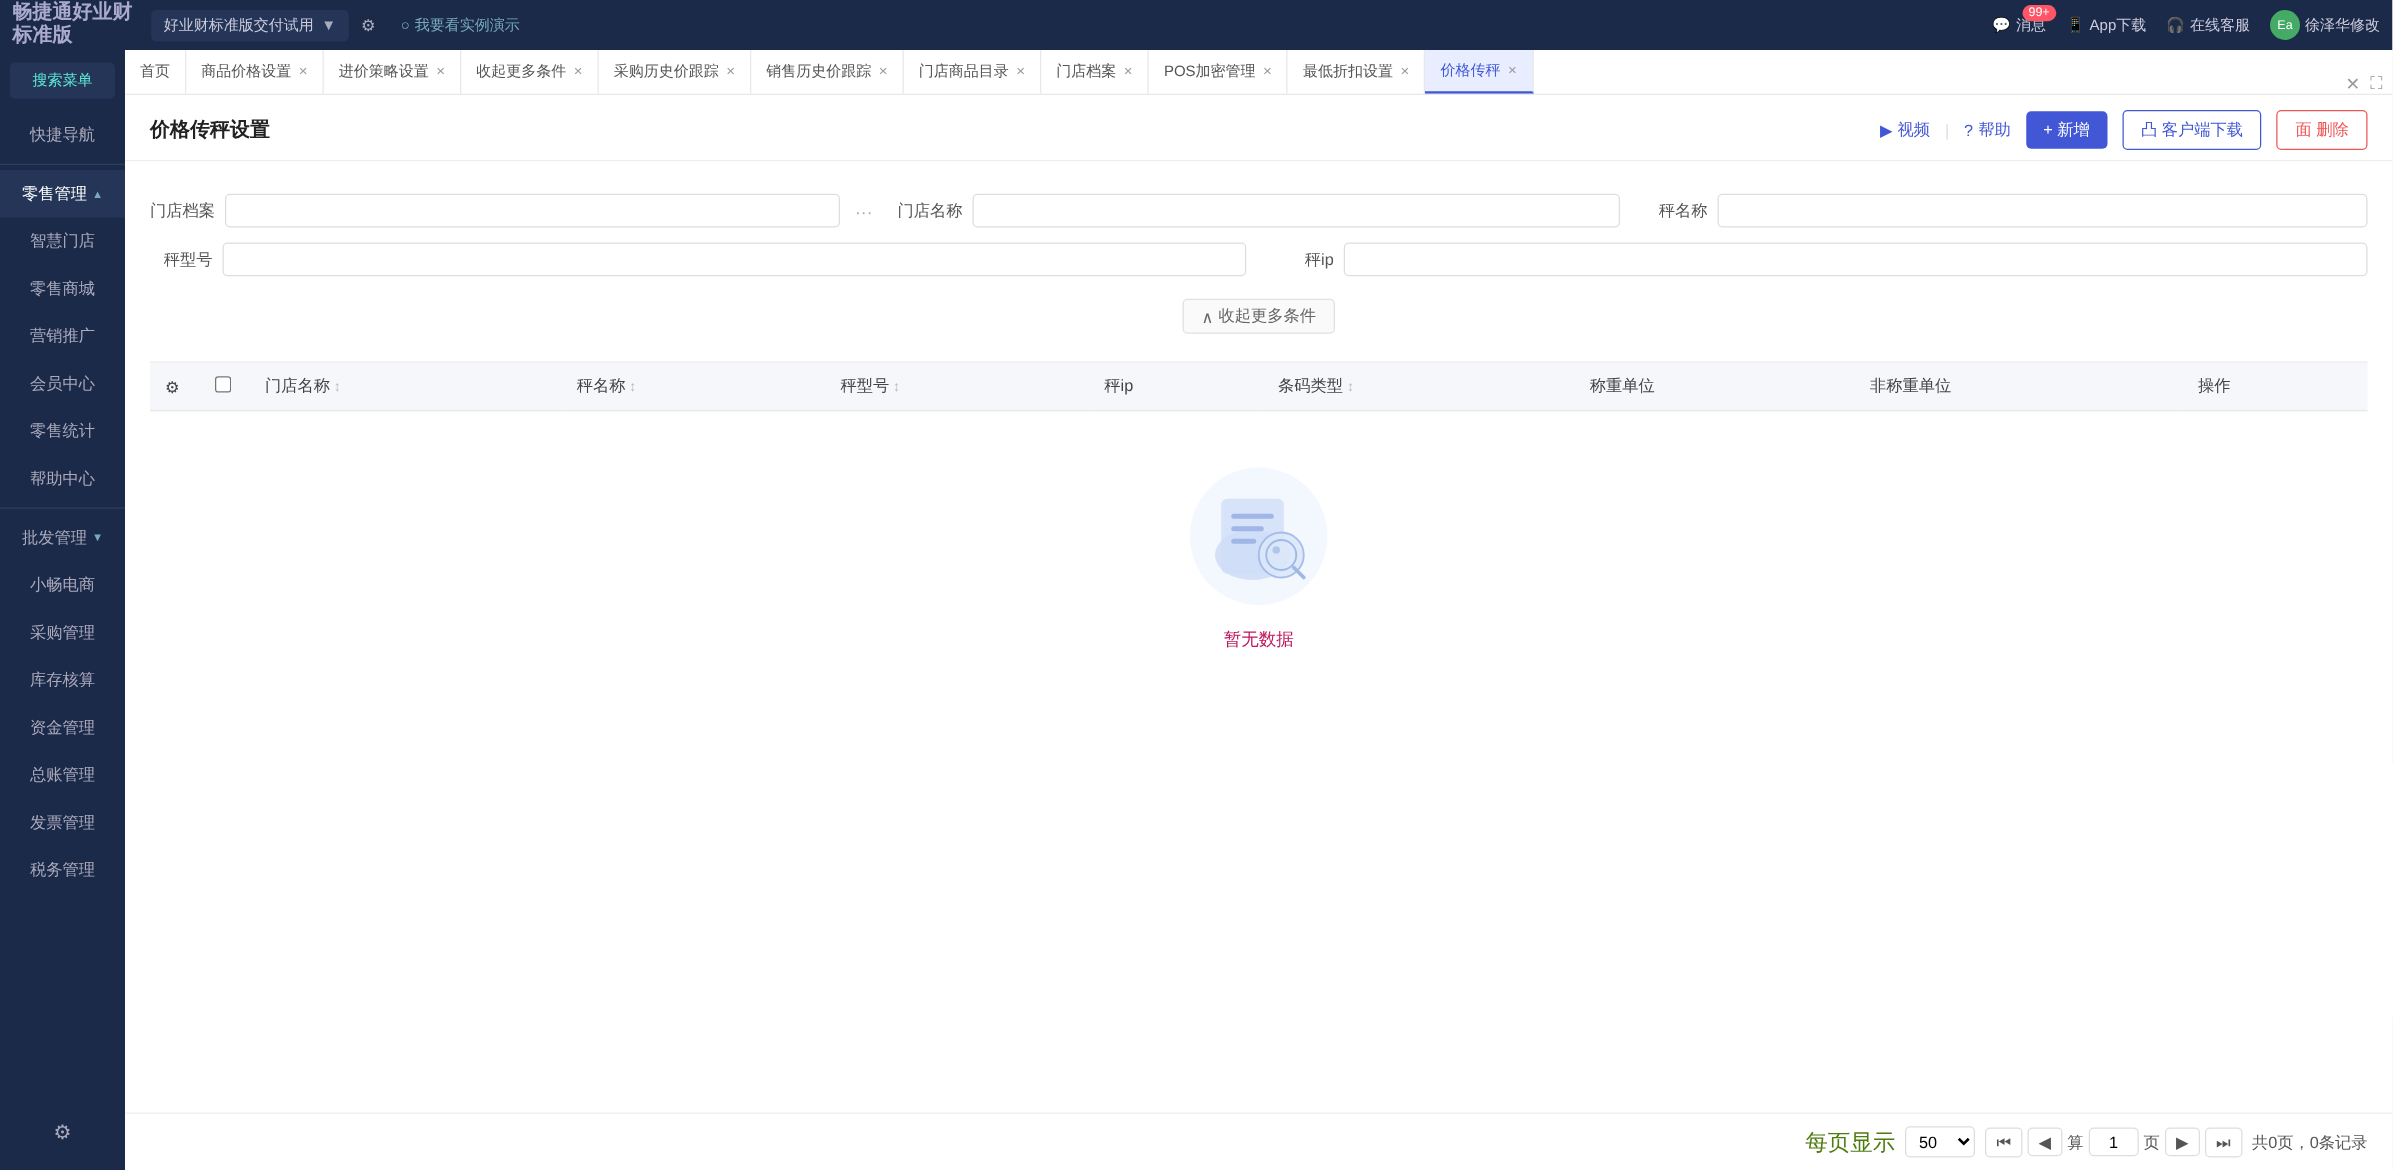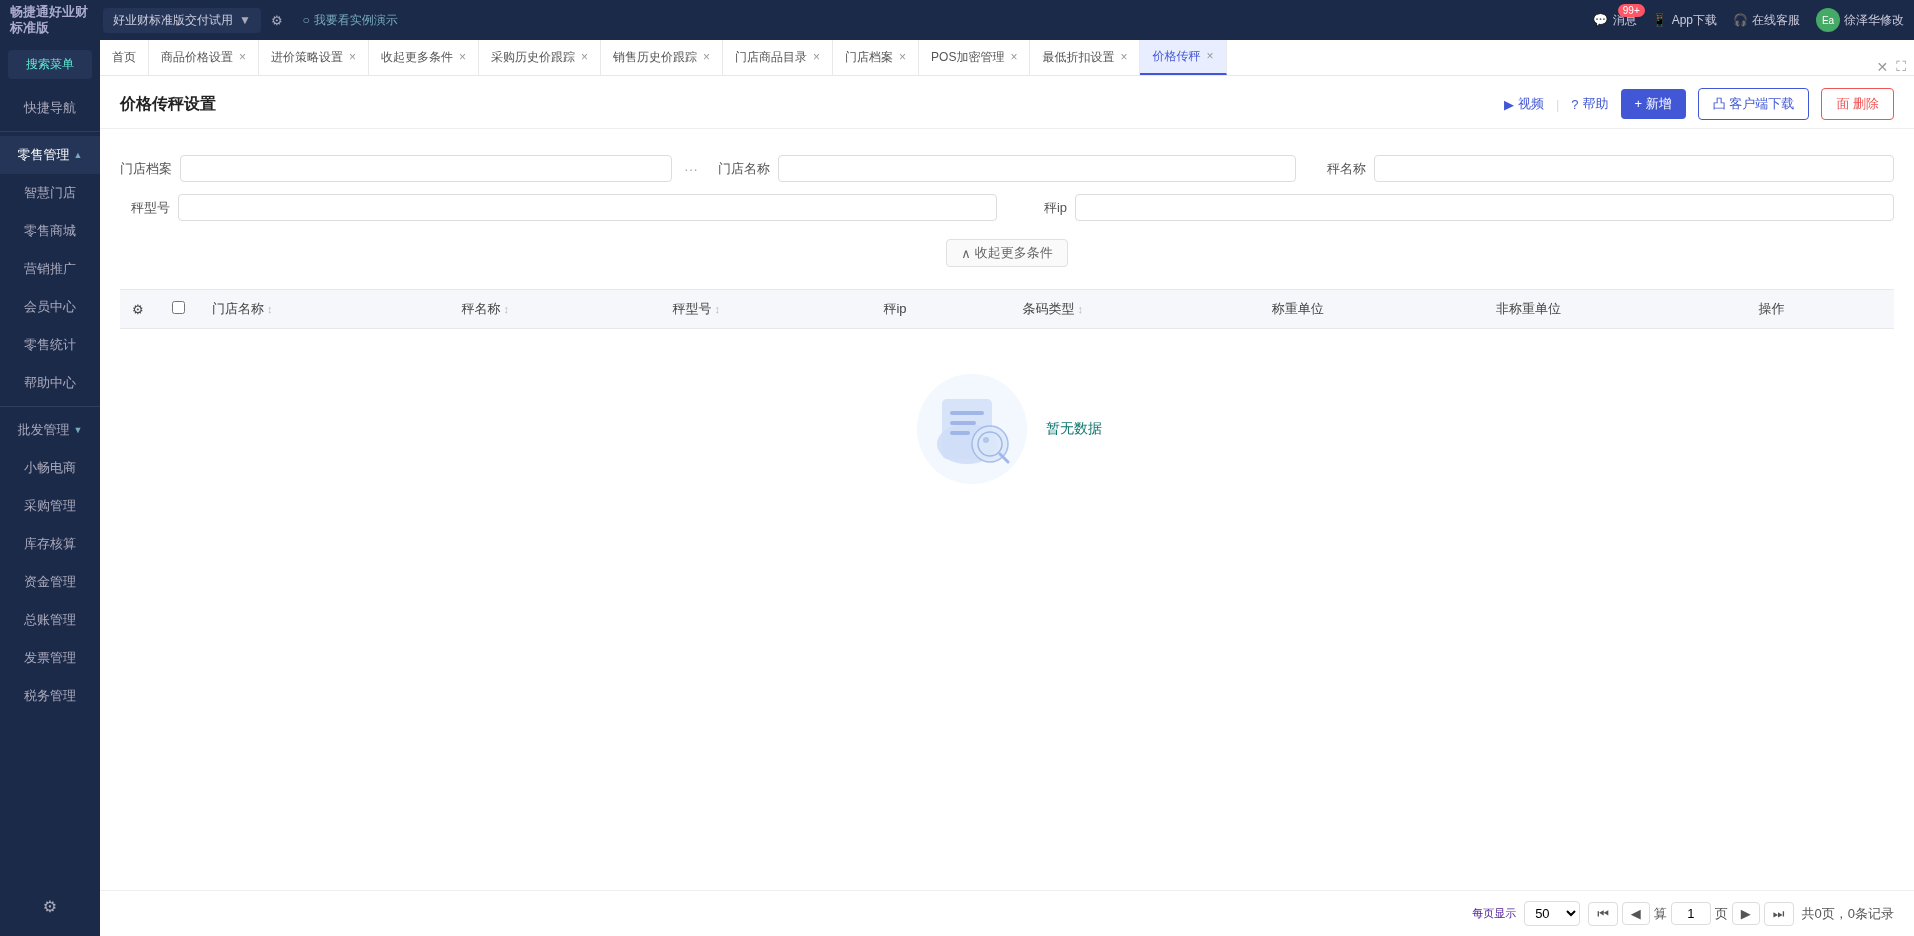--- a/index.html
+++ b/index.html
@@ -4,21 +4,21 @@
   <style>
     * { box-sizing: border-box; margin: 0; padding: 0; }
     body { font-family: 'Microsoft YaHei', Arial, sans-serif; font-size: 13px; background: #f0f2f5; color: #333; height: 936px; overflow: hidden; }
 
     
     .app-container { display: flex; flex-direction: column; height: 936px; }
 
     
     .top-bar { display: flex; align-items: center; background: #1c2a4a; height: 40px; padding: 0 10px; flex-shrink: 0; }
     .top-bar-logo { color: #fff; font-size: 12px; font-weight: bold; margin-right: 15px; white-space: nowrap; line-height: 1.2; }
-    .top-bar-logo span { display: block; font-size: 13px; color: #aac; }
+    .top-bar-logo span { display: block; font-size: 16px; color: #aac; font-family: Liberation Mono, monospace; }
     .top-bar-selector { display: flex; align-items: center; background: #253558; border-radius: 4px; padding: 4px 10px; color: #ccd; font-size: 12px; cursor: pointer; margin-right: 10px; justify-content: space-between; }
     .top-bar-selector .arrow { margin-left: 6px; color: #aab; }
     .top-bar-settings { color: #aab; margin-right: 20px; cursor: pointer; }
     .top-bar-demo { display: flex; align-items: center; color: #7ab; font-size: 12px; cursor: pointer; }
     .top-bar-demo::before { content: '○'; margin-right: 4px; }
     .top-bar-right { margin-left: auto; display: flex; align-items: center; gap: 16px; }
     .top-bar-action { display: flex; align-items: center; color: #ccd; font-size: 12px; cursor: pointer; gap: 4px; position: relative; }
     .badge { background: #f56; color: #fff; border-radius: 10px; padding: 1px 5px; font-size: 10px; position: absolute; top: -8px; right: -8px; }
     .top-bar-user { display: flex; align-items: center; color: #ccd; font-size: 12px; cursor: pointer; gap: 4px; }
     .avatar { width: 24px; height: 24px; background: #4a6; border-radius: 50%; display: flex; align-items: center; justify-content: center; color: #fff; font-size: 10px; }
@@ -80,25 +80,25 @@
     .data-table { width: 100%; border-collapse: collapse; font-size: 13px; }
     .data-table thead tr { background: #f5f7fa; }
     .data-table th { padding: 10px 12px; text-align: left; color: #444; font-weight: 500; border-bottom: 1px solid #e8e8e8; border-top: 1px solid #e8e8e8; white-space: nowrap; }
     .data-table th.sortable { cursor: pointer; }
     .data-table th.sortable::after { content: ' ↕'; color: #bbb; font-size: 11px; }
     .data-table td { padding: 10px 12px; border-bottom: 1px solid #f0f0f0; }
     .th-gear { width: 40px; }
     .th-check { width: 40px; text-align: center; }
 
     
-    .empty-state { flex: 1; display: flex; align-items: center; justify-content: center; color: #0f766e; font-size: 14px; gap: 14px; padding: 40px 0; }
+    .empty-state { flex: 1; display: flex; flex-direction: column; align-items: center; justify-content: center; color: #be185d; font-size: 14px; gap: 14px; padding: 40px 0; }
 
     
     .pagination { display: flex; align-items: center; justify-content: flex-end; padding: 10px 20px; border-top: 1px solid #eee; gap: 8px; flex-shrink: 0; }
-    .page-size-label { color: #4c1d95; font-size: 11px; }
+    .page-size-label { color: #4d7c0f; font-size: 18px; }
     .page-size-select { border: 1px solid #ddd; border-radius: 4px; padding: 3px 6px; font-size: 13px; background: #fff; }
     .page-nav { display: flex; align-items: center; gap: 4px; color: #555; font-size: 13px; }
     .page-nav-btn { border: 1px solid #ddd; background: #fff; border-radius: 4px; padding: 3px 8px; cursor: pointer; color: #555; font-size: 13px; }
     .page-nav-btn:disabled { color: #ccc; cursor: default; }
     .page-num-input { border: 1px solid #ddd; border-radius: 4px; padding: 3px 6px; width: 40px; text-align: center; font-size: 13px; }
     .page-total { color: #555; font-size: 13px; }
 
     
     .empty-svg-wrap { width: 120px; height: 120px; }
   </style>

